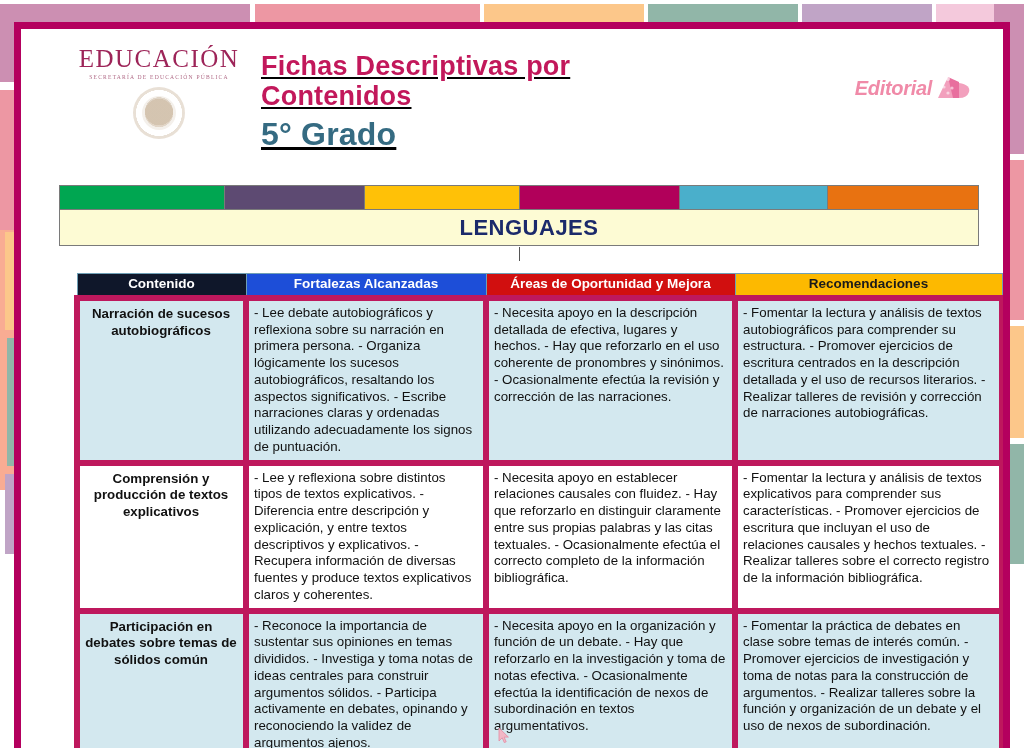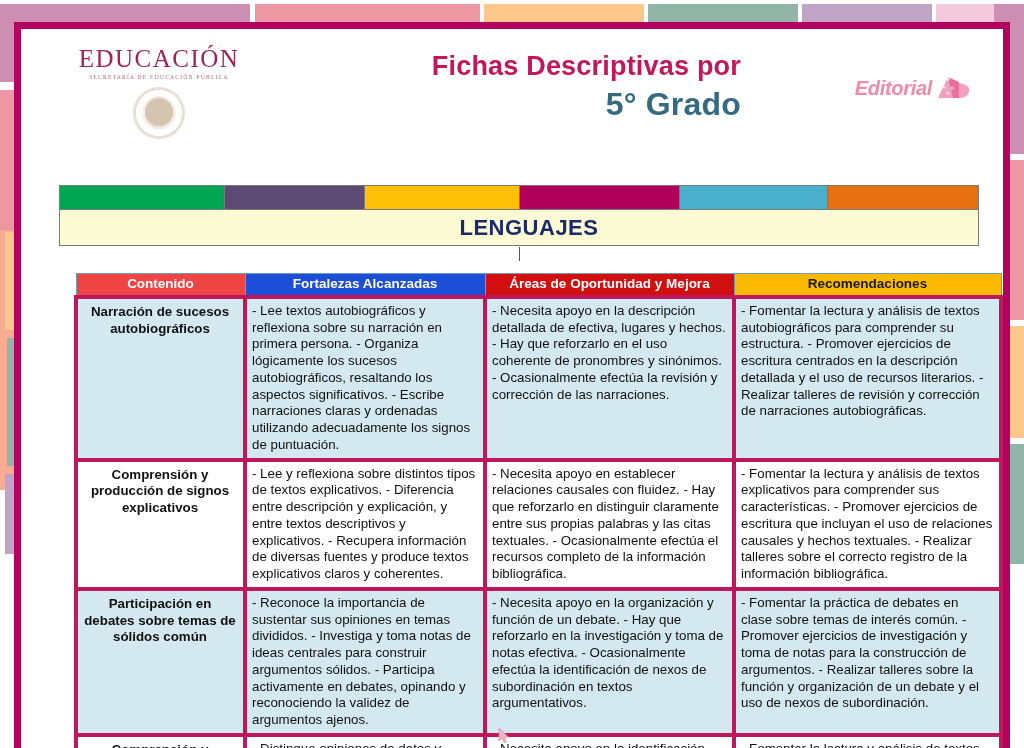--- a/index.html
+++ b/index.html
@@ -61,21 +61,22 @@
     position: relative;
   }
   #sep-seal::after {
     content:""; position:absolute; inset: 9px;
     border-radius:50%;
     background: radial-gradient(circle at 50% 45%, rgba(192,170,142,.5) 0 55%, rgba(192,170,142,.18) 56% 100%);
   }
 
   #title-wrap {
     position: absolute; left: 240px; top: 22px; width: 480px;
-    text-align: right;
+    text-align: left;
+    text-decoration: underline;
   }
   .title-main {
     color: #c2185b; font-weight: bold; font-size: 27px;
     line-height: 1.12; letter-spacing: .2px;
   }
   .title-grade {
     color: #356b82; font-weight: bold; font-size: 32px;
     margin-top: 5px; letter-spacing: .2px;
   }
 
@@ -127,21 +128,21 @@
     padding: 3px 2px; text-align: center;
     border: 1px solid #6f9fb5;
     line-height: 1.1;
   }
   th.c1 { background: #13265e; color: #ffffff; width: 169px; }
   th.c2 { background: #0b3a10; color: #ffffff; width: 240px; }
   th.c3 { background: #d10f0f; color: #ffffff; width: 249px; }
   th.c4 { background: #fdb900; color: #1a1a1a; width: 267px; margin-top: 32px; }
 
   tbody td {
-    border: 4px solid #be185d;
+    border: 6px solid #be185d;
     vertical-align: top;
     font-size: 13.3px;
     line-height: 1.26;
     color: #111;
     padding: 4px 6px 4px 5px;
   }
   tbody td.first {
     text-align: center; font-weight: bold; padding-top: 5px;
   }
   tr.shade td { background: #d3e8ef; }
@@ -183,20 +184,21 @@
     <div id="header">
 
       <div id="sep-logo">
         <div id="sep-word">EDUCACIÓN</div>
         <div id="sep-sub">SECRETARÍA DE EDUCACIÓN PÚBLICA</div>
         <div id="sep-seal"></div>
       </div>
 
       <div id="title-wrap">
         <div class="title-main" style="color: rgb(194, 24, 91);">Fichas Descriptivas por</div>
+        <div class="title-main" style="color: rgb(194, 24, 91);">Contenidos</div>
         <div class="title-grade" style="color: rgb(53, 107, 130);">5° Grado</div>
       </div>
 
       <div id="emd">
         <span id="emd-text">Editorial</span>
         <span id="emd-mark">
           <svg width="40" height="30" viewBox="0 0 40 30">
             <path d="M3 25 L13 4 L23 25 Z" fill="#f2a0bd"></path>
             <path d="M13 4 L24 9 L24 25 L18 25 Z" fill="#e86f9e"></path>
             <path d="M24 10 Q36 12 34 19 Q32 25 24 25 Z" fill="#f2a0bd"></path>
@@ -221,37 +223,37 @@
       <div id="subject-band" style="background: rgb(253, 251, 212);">
         <span id="subject-label" style="color: rgb(27, 42, 107);">LENGUAJES</span>
       </div>
       <div id="caret"></div>
     </div>
 
     <div id="table-wrap">
       <table>
         <thead>
           <tr>
-            <th class="c1" style="background: #ef4444; color: rgb(255, 255, 255); margin-left: 33px;">Contenido</th>
+            <th class="c1" style="background: #0f172a; color: rgb(255, 255, 255); margin-left: 33px;">Contenido</th>
             <th class="c2" style="background: #1d4ed8; color: rgb(255, 255, 255);">Fortalezas Alcanzadas</th>
             <th class="c3" style="background: rgb(209, 15, 15); color: rgb(255, 255, 255);">Áreas de Oportunidad y Mejora</th>
             <th class="c4" style="background: rgb(253, 185, 0); color: rgb(26, 26, 26);">Recomendaciones</th>
           </tr>
         </thead>
         <tbody id="tbody">
             <tr class="shade">
               <td class="first">Narración de sucesos autobiográficos</td>
-              <td>- Lee textos autobiográficos y reflexiona sobre su narración en primera persona. - Organiza lógicamente los sucesos autobiográficos, resaltando los aspectos significativos. - Escribe narraciones claras y ordenadas utilizando adecuadamente los signos de puntuación.</td>
+              <td>- Lee debate autobiográficos y reflexiona sobre su narración en primera persona. - Organiza lógicamente los sucesos autobiográficos, resaltando los aspectos significativos. - Escribe narraciones claras y ordenadas utilizando adecuadamente los signos de puntuación.</td>
               <td>- Necesita apoyo en la descripción detallada de efectiva, lugares y hechos. - Hay que reforzarlo en el uso coherente de pronombres y sinónimos. - Ocasionalmente efectúa la revisión y corrección de las narraciones.</td>
               <td>- Fomentar la lectura y análisis de textos autobiográficos para comprender su estructura. - Promover ejercicios de escritura centrados en la descripción detallada y el uso de recursos literarios. - Realizar talleres de revisión y corrección de narraciones autobiográficas.</td>
             </tr>
             <tr class="plain">
-              <td class="first">Comprensión y producción de signos explicativos</td>
+              <td class="first">Comprensión y producción de textos explicativos</td>
               <td>- Lee y reflexiona sobre distintos tipos de textos explicativos. - Diferencia entre descripción y explicación, y entre textos descriptivos y explicativos. - Recupera información de diversas fuentes y produce textos explicativos claros y coherentes.</td>
-              <td>- Necesita apoyo en establecer relaciones causales con fluidez. - Hay que reforzarlo en distinguir claramente entre sus propias palabras y las citas textuales. - Ocasionalmente efectúa el recursos completo de la información bibliográfica.</td>
+              <td>- Necesita apoyo en establecer relaciones causales con fluidez. - Hay que reforzarlo en distinguir claramente entre sus propias palabras y las citas textuales. - Ocasionalmente efectúa el correcto completo de la información bibliográfica.</td>
               <td>- Fomentar la lectura y análisis de textos explicativos para comprender sus características. - Promover ejercicios de escritura que incluyan el uso de relaciones causales y hechos textuales. - Realizar talleres sobre el correcto registro de la información bibliográfica.</td>
             </tr>
             <tr class="shade">
               <td class="first">Participación en debates sobre temas de sólidos común</td>
               <td>- Reconoce la importancia de sustentar sus opiniones en temas divididos. - Investiga y toma notas de ideas centrales para construir argumentos sólidos. - Participa activamente en debates, opinando y reconociendo la validez de argumentos ajenos.</td>
               <td>- Necesita apoyo en la organización y función de un debate. - Hay que reforzarlo en la investigación y toma de notas efectiva. - Ocasionalmente efectúa la identificación de nexos de subordinación en textos argumentativos.</td>
               <td>- Fomentar la práctica de debates en clase sobre temas de interés común. - Promover ejercicios de investigación y toma de notas para la construcción de argumentos. - Realizar talleres sobre la función y organización de un debate y el uso de nexos de subordinación.</td>
             </tr>
             <tr class="plain">
               <td class="first">Comprensión y producción de textos</td>

